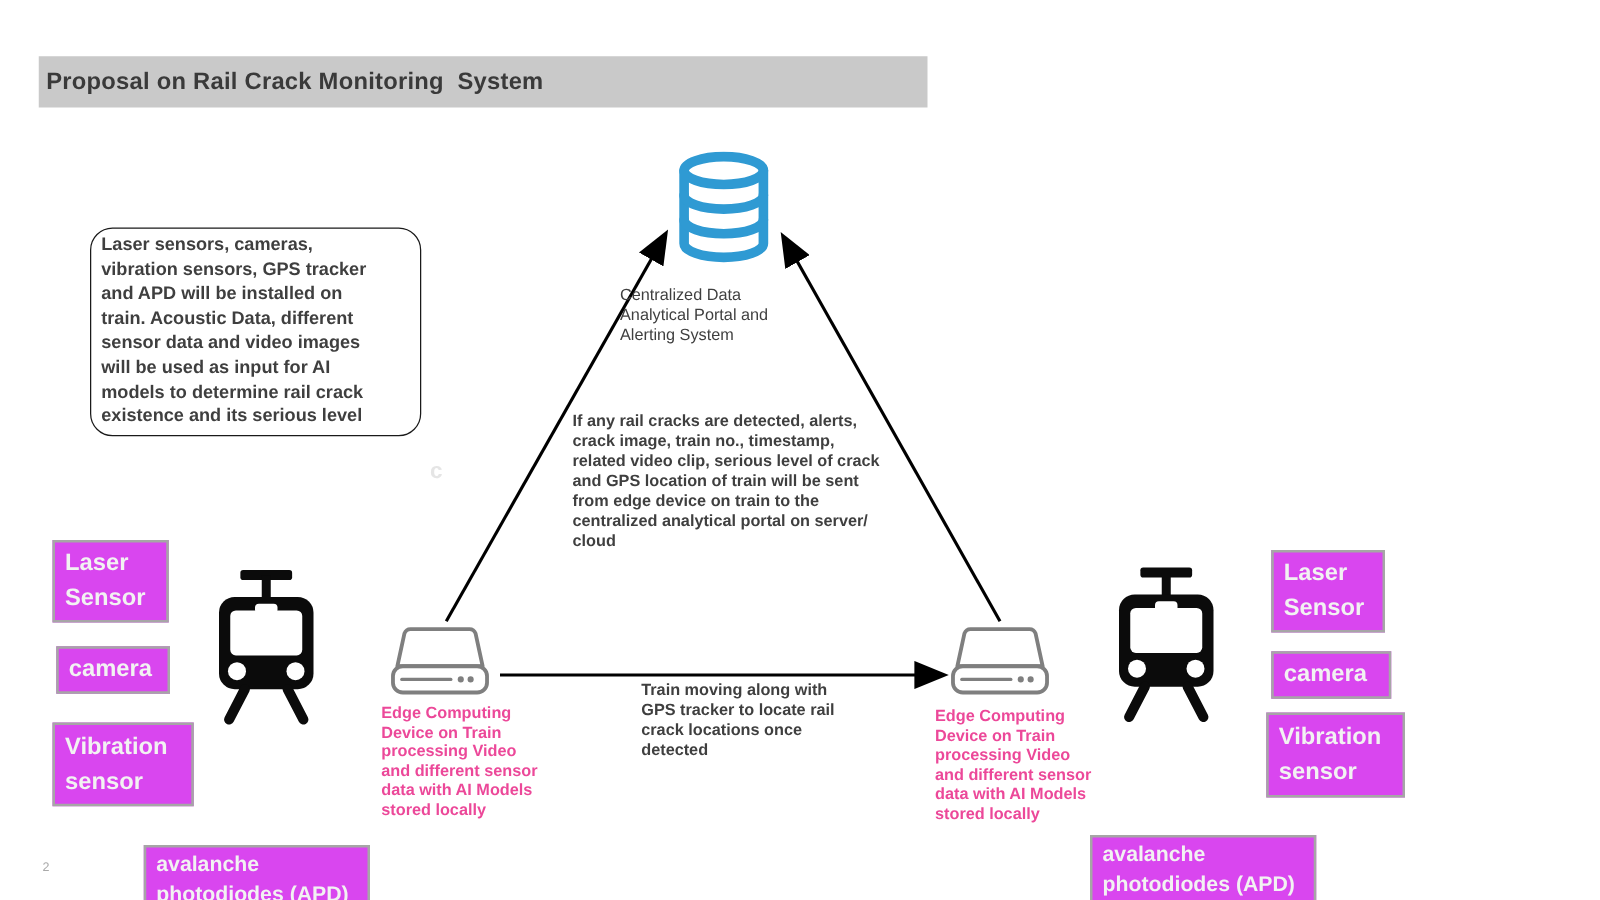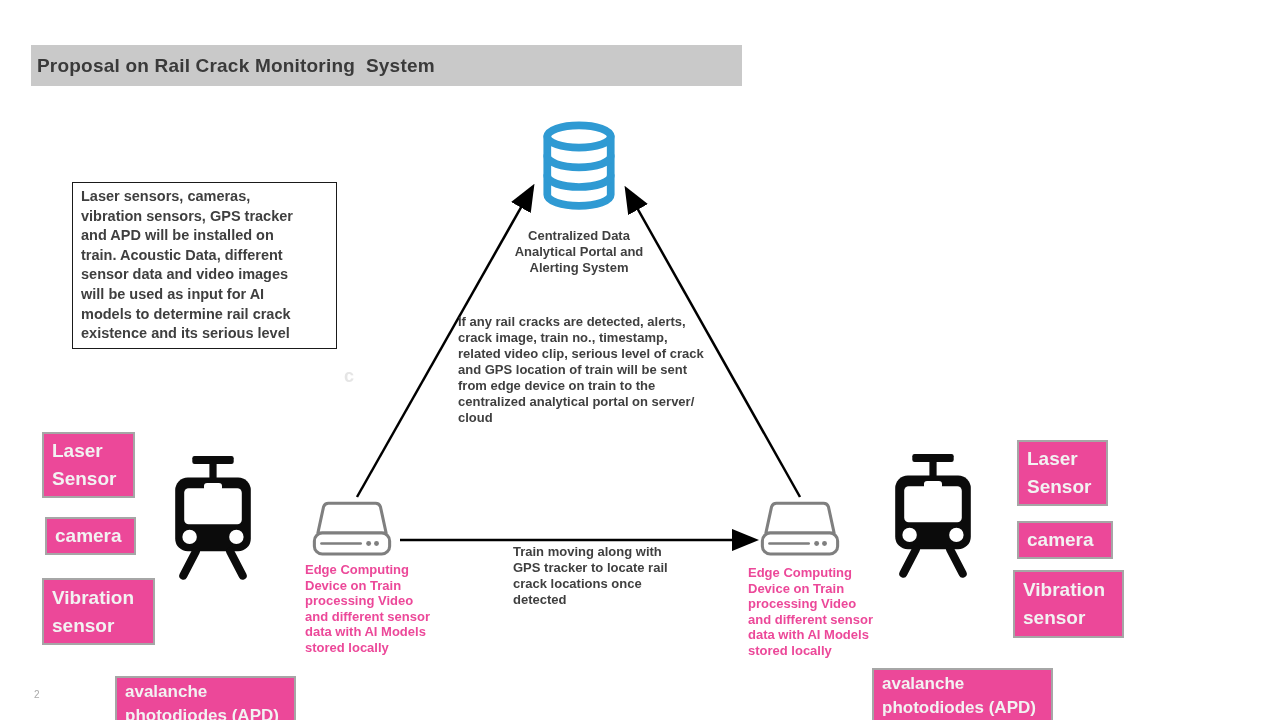--- a/index.html
+++ b/index.html
@@ -2,52 +2,52 @@
 <html><head>
 <meta charset="utf-8">
 <style>
   * { margin:0; padding:0; box-sizing:border-box; }
   html,body { background:#ffffff; }
   .slide {
     position:relative; width:1280px; height:720px; background:#ffffff;
     font-family:"Liberation Sans", sans-serif; overflow:hidden;
     color:#3f3f3f;
   }
-  .preline { white-space:pre-line; }
+  .preline { white-space:pre-line;border-radius:18px; }
 
   
   .title-bar {
     position:absolute; left:31px; top:45px; width:711px; height:41px;
     background:#c9c9c9; display:flex; align-items:center;text-align:right;
   }
   .title-text {
     font-size:19px; font-weight:bold; color:#3a3a3a; padding-left:6px;
     white-space:pre-wrap; letter-spacing:0.2px;
   }
 
   
   .arrows { position:absolute; left:0; top:0; width:1280px; height:720px; }
 
   
   .db-icon { position:absolute; left:536px; top:121px; width:86px; height:96px; }
   .db-label {
-    position:absolute; left:496px; top:228px; width:166px; text-align:center;
-    font-size:13px; font-weight:bold; line-height:16px; color:#3f3f3f;
+    position:absolute; left:496px; top:228px; width:166px; 
+    font-size:13px; font-weight:normal; line-height:16px; color:#3f3f3f;
   }
 
   
   .note-box {
     position:absolute; left:72px; top:182px; width:265px; height:167px;
     border:1.5px solid #1a1a1a; background:#ffffff;
     font-size:14.5px; font-weight:bold; line-height:19.6px; color:#3f3f3f;
     padding:4px 8px;
   }
 
   .alert-note {
-    position:absolute; left:458px; top:314px; width:266px;
+    position:absolute; left:458px; top:329px; width:266px;
     font-size:13px; font-weight:bold; line-height:16px; color:#3f3f3f;
   }
   .move-note {
     position:absolute; left:513px; top:544px; width:180px;
     font-size:13px; font-weight:bold; line-height:16px; color:#3f3f3f;
   }
   .watermark {
     position:absolute; left:344px; top:366px;
     font-size:18px; font-weight:bold; color:#e5e5e5;
   }
@@ -63,21 +63,21 @@
   .device-label-left  { left:305px; top:562px; }
   .device-label-right { left:748px; top:565px; }
 
   
   .train { position:absolute; width:90px; height:140px; }
   .train-left  { left:168px; top:448px; }
   .train-right { left:888px; top:446px; }
 
   
   .tag {
-    position:absolute; background:#ec4899; border:2px solid #a6a6a6;
+    position:absolute; background:#d946ef; border:2px solid #a6a6a6;
     color:#f2f2f2; font-weight:bold; display:flex; align-items:center;
     padding:2px 8px; white-space:pre-line; font-size:19px; line-height:28px;
   }
   .tag-apd { font-size:17px; line-height:24px;margin-top:20px; }
   .tag-laser-l     { left:42px;   top:432px; width:93px;  height:66px; }
   .tag-camera-l    { left:45px;   top:517px; width:91px;  height:38px; }
   .tag-vibration-l { left:42px;   top:578px; width:113px; height:67px; }
   .tag-apd-l       { left:115px;  top:656px; width:181px; height:56px; }
   .tag-laser-r     { left:1017px; top:440px; width:91px;  height:66px; }
   .tag-camera-r    { left:1017px; top:521px; width:96px;  height:38px; }

